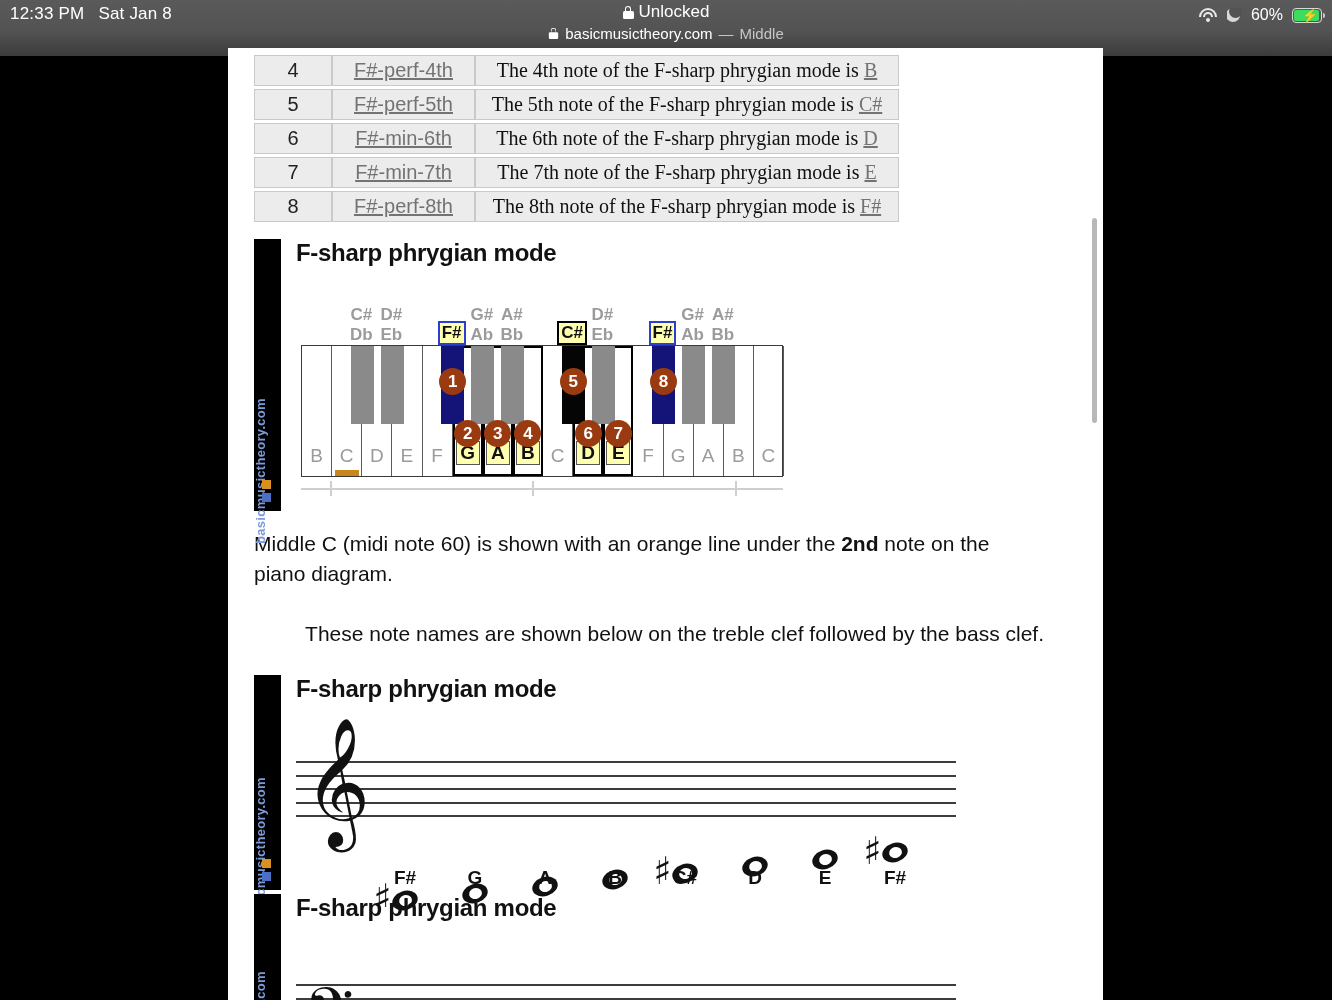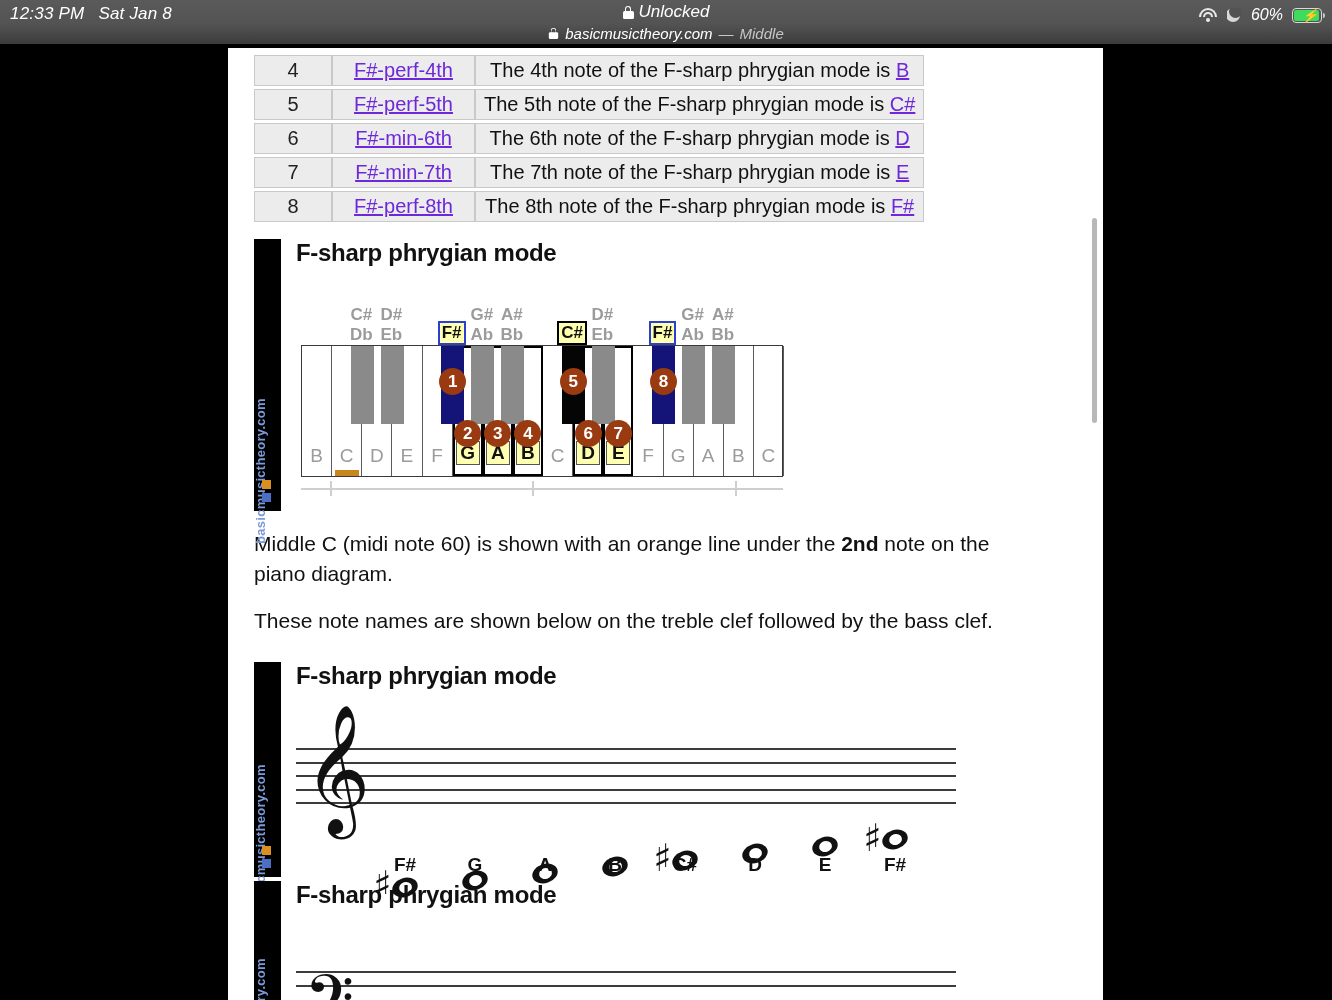--- a/index.html
+++ b/index.html
@@ -5,24 +5,23 @@
   * { box-sizing: border-box; margin: 0; padding: 0; }
   html, body {
     width: 1332px; height: 1000px;
     background: #000; overflow: hidden;
     font-family: "Liberation Sans", sans-serif;
   }
   #root { position: relative; width: 1332px; height: 1000px; background: #000; }
 
   
   .statusbar {
-    position: absolute; left: 0; top: 0; width: 1332px; height: 44px;
+    position: absolute; left: 0; top: 0; width: 1332px; height: 56px;
     background: linear-gradient(to bottom, #5a5a5a 0%, #535353 55%, #3b3b3b 100%);
     color: #fff;
-    font-style: italic;
   }
   .sb-left { position: absolute; left: 10px; top: 4px; display: flex; gap: 14px; align-items: center;
              font-size: 17px; letter-spacing: .2px; }
   .sb-center { position: absolute; left: 0; right: 0; top: 2px; text-align: center; }
   .sb-title { font-size: 17px; display: inline-flex; align-items: center; gap: 5px; }
   .sb-url { margin-top: 2px; font-size: 15px; display: flex; justify-content: center; align-items: center; gap: 6px; }
   .sb-url .host { color: #fff; }
   .sb-url .sep, .sb-url .mode { color: #c6c6c6; }
   .sb-right { position: absolute; right: 10px; top: 6px; display: flex; gap: 9px; align-items: center; font-size: 16px; }
 
@@ -50,22 +49,22 @@
   
   .page { position: absolute; left: 228px; top: 48px; width: 875px; height: 952px; background: #fff; overflow: hidden; }
   .scrollbar { position: absolute; right: 6px; top: 170px; width: 5px; height: 205px; background: #b8b8b8; border-radius: 3px; }
 
   
   .tbl { margin: 4px 0 0 26px; border-collapse: separate; border-spacing: 0 3px; }
   .tbl td { background: #ececec; border: 1px solid #c9c9c9; font-size: 20px; color: #111;
             padding: 3px 8px; height: 29px; }
   .tbl td.num { width: 78px; text-align: center; color: #222; }
   .tbl td.lnk { width: 143px; text-align: center; padding: 3px 4px; }
-  .tbl td.desc { width: 424px; text-align: center; white-space: nowrap; }
-  .tbl a { color: #6d28d9; text-decoration: underline; font-size: 20px; text-align: right; }
+  .tbl td.desc { width: 424px; text-align: center; white-space: nowrap; font-family: Liberation Serif, serif; }
+  .tbl a { color: #737373; text-decoration: underline; font-size: 20px; text-align: right; }
 
   
   .fig { position: relative; margin-left: 26px; }
   .brand {
     position: absolute; left: 0; top: 0; width: 27px; background: #000;
     color: #7d9ad8; font-size: 13px; font-weight: bold; letter-spacing: .3px;
   }
   .brand .vtxt {
     position: absolute; left: 50%; bottom: 40px; transform: translateX(-50%) rotate(-90deg);
     transform-origin: bottom center; white-space: nowrap;
@@ -295,21 +294,21 @@
             <div class="tick" style="left:231px"></div>
             <div class="tick" style="left:434px"></div>
           </div>
         </div>
       </div>
     </div>
 
     <p class="prose" style="margin-top:18px;">
       <span>Middle C (midi note 60) is shown with an orange line under the </span><b>2nd</b><span> note on the piano diagram.</span>
     </p>
-    <p class="prose" style="margin-top:17px;">These note names are shown below on the treble clef followed by the bass clef.</p>
+    <p class="prose" style="margin-top:30px;text-align:right;">These note names are shown below on the treble clef followed by the bass clef.</p>
 
     <div class="fig" style="margin-top:26px;height:215px;">
       <div class="brand" style="height:215px;">
         <span class="vtxt">basicmusictheory.com</span>
         <span class="sq orange"></span>
         <span class="sq blue"></span>
       </div>
       <div style="margin-left:42px;">
         <div class="fig-title">F-sharp phrygian mode</div>
         <div class="staff-area" id="treble-staff" style="position:relative;height:175px;">

